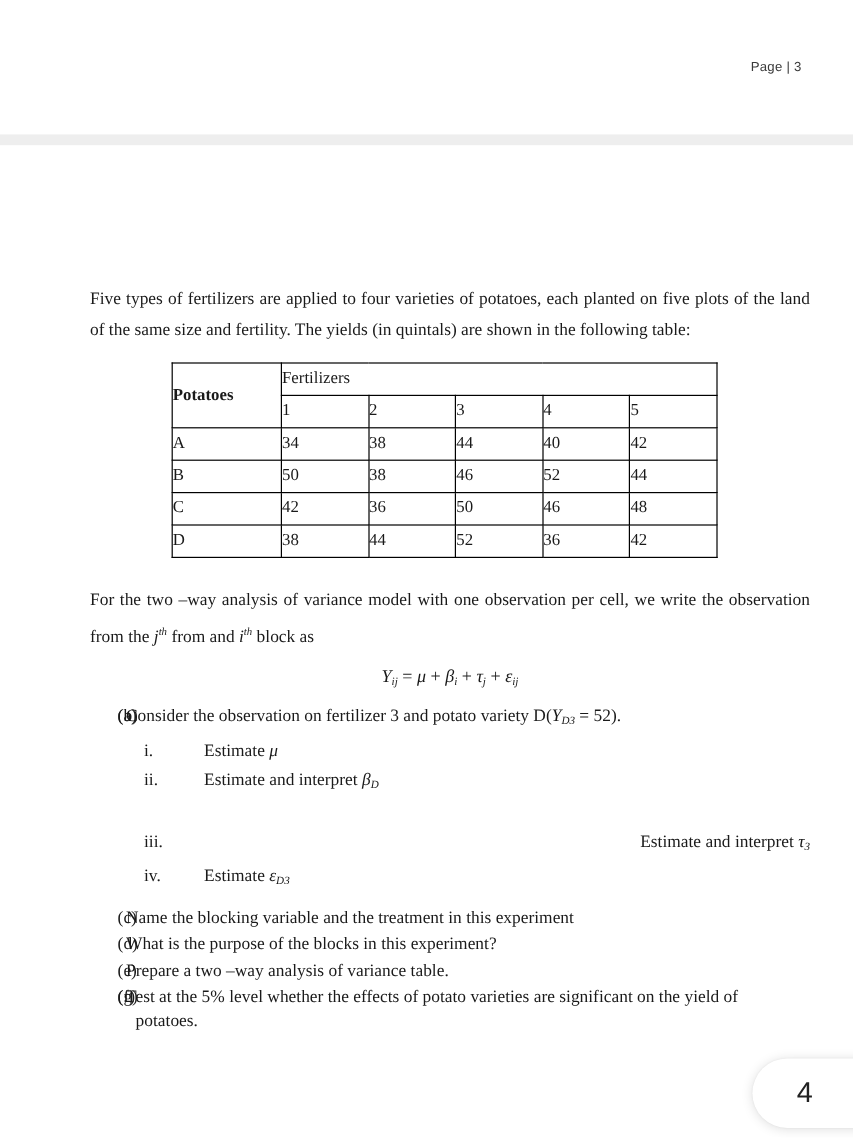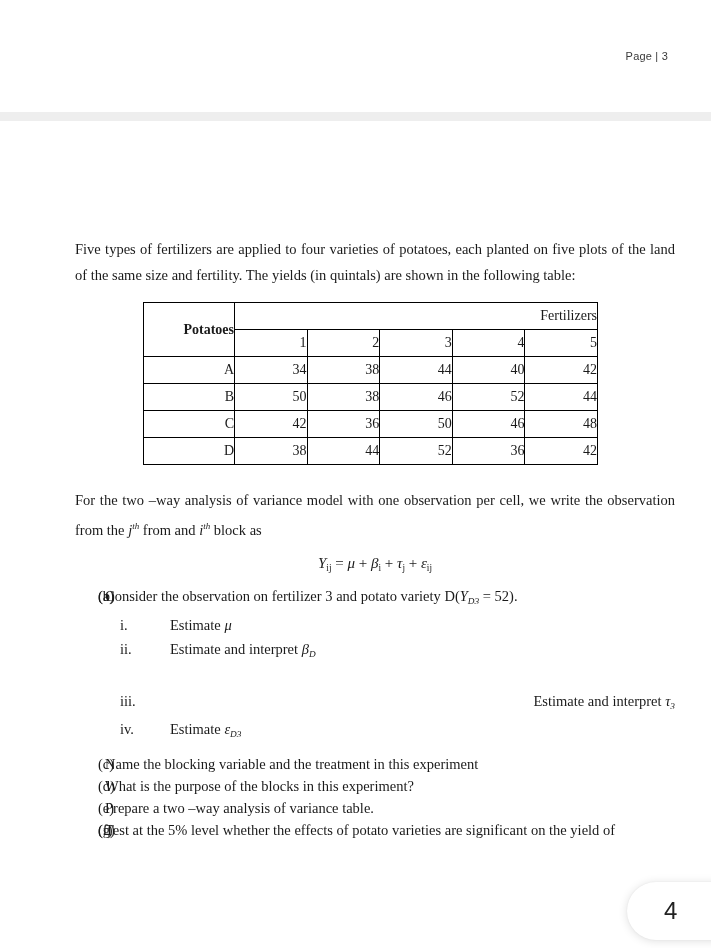--- a/index.html
+++ b/index.html
@@ -71,21 +71,21 @@
   }
   table.yield-table {
     border-collapse: collapse;
     table-layout: fixed;
     width: 454px;
     font-size: 14px;
   }
   table.yield-table td,
   table.yield-table th {
     border: 1px solid #000000;
-    text-align: right;
+    text-align: left;
     vertical-align: middle;
     padding: 0;
     height: 26px;
     font-weight: normal;
   }
   th.fertilizers-head,
   th.potatoes-head {
     font-weight: bold;
     font-size: 14px;
   }
@@ -103,21 +103,21 @@
   .mi { font-style: italic; }
   sup.ord { font-size: 0.62em; font-style: italic; vertical-align: super; }
 
   
   .equation {
     text-align: center;
     margin: 12px 0 0 0;
     font-size: 15px;
   }
   .equation .var { font-style: italic; }
-  .equation sub { font-size: 0.62em; vertical-align: -0.28em; }
+  .equation sub { font-size: 0.62em; font-style: italic; vertical-align: -0.28em; }
 
   
   .lettered-list {
     margin: 14px 0 0 0;
     padding: 0;
     list-style: none;
   }
   .lettered-list > li {
     font-size: 14.5px;
     line-height: 20px;
@@ -324,20 +324,21 @@
     <li>
       <span class="marker">(e)</span>
       <span class="item-text">Prepare a two –way analysis of variance table.</span>
     </li>
     <li>
       <span class="marker">(f)</span>
     </li>
     <li class="two-line">
       <span class="marker">(g)</span>
       <span class="item-text">Test at the 5% level whether the effects of potato varieties are significant on the yield of</span>
+      <span class="cont-indent">potatoes.</span>
     </li>
   </ul>
 
 </div>
 
 <div class="page-pill">
   <span class="page-pill-number">4</span>
 </div>
 
 </body></html>

